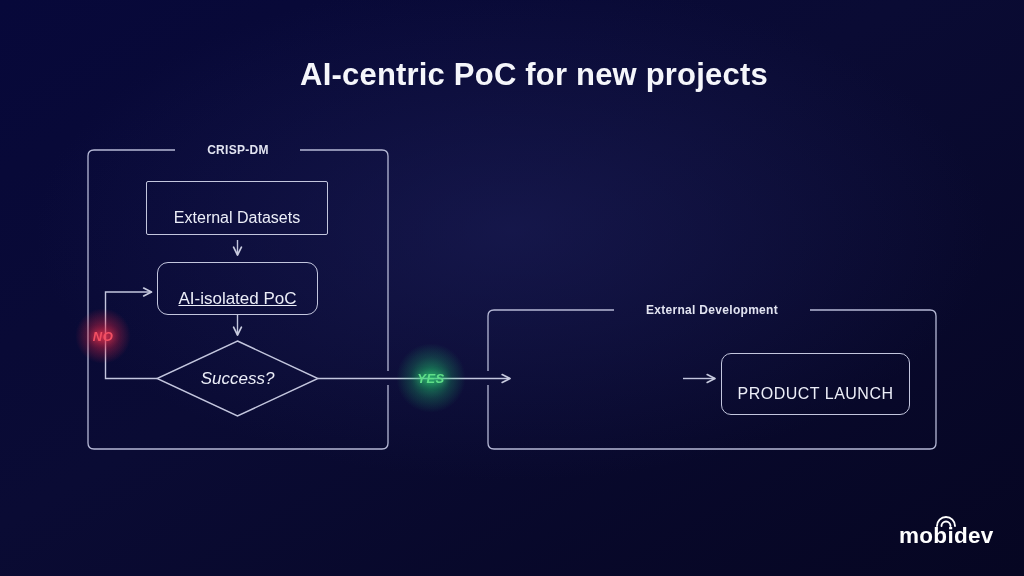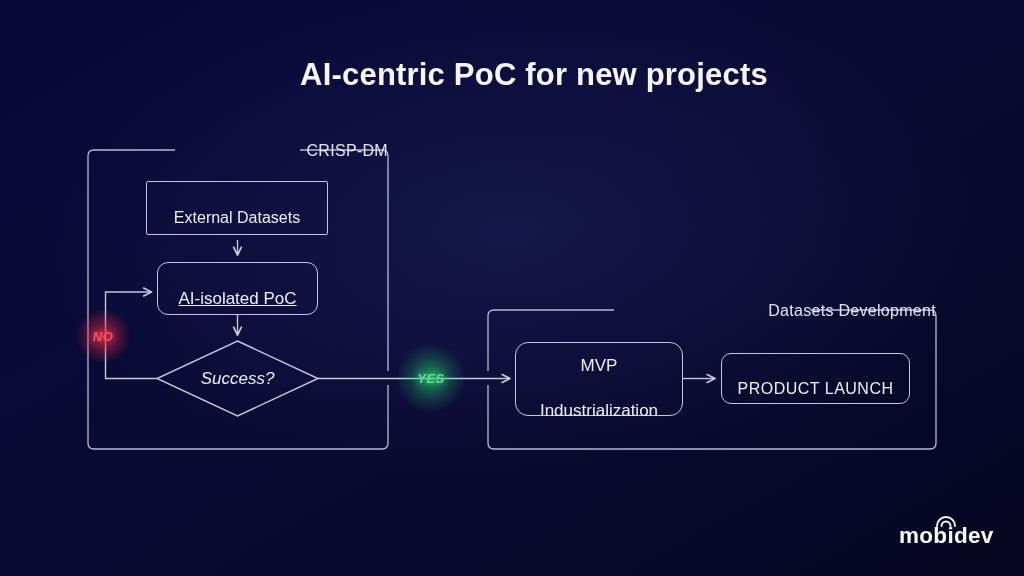--- a/index.html
+++ b/index.html
@@ -16,21 +16,21 @@
   .title{
     position:absolute;left:0;top:57px;width:1000px;
     margin:0;text-align:center;
     font-size:31px;font-weight:bold;color:#f5f6fb;
     letter-spacing:0.2px;
     padding-left:34px;
   }
   .diagram-lines{position:absolute;left:0;top:0;}
   .group-label{
     position:absolute;height:17px;line-height:17px;
-    text-align:right;font-size:16px;color:#e2e4f1;letter-spacing:0.3px;
+    text-align:center;font-size:12px;color:#e2e4f1;letter-spacing:0.3px;font-weight:bold;
   }
   .node{
     position:absolute;
     border:1.4px solid #c3c6de;
     display:flex;flex-direction:column;align-items:center;justify-content:center;
     box-sizing:border-box;
     color:#eceef8;text-align:center;
   }
   .node-label{display:block;margin-top:20px;}
   .diamond-label{
@@ -89,38 +89,34 @@
     <g fill="none" stroke="#c3c6de" stroke-width="1.4">
       <path d="M 237.5,240 V 255" marker-end="url(#ah)"></path>
       <path d="M 237.5,315 V 335" marker-end="url(#ah)"></path>
       <path d="M 318,378.5 H 510" marker-end="url(#ah)"></path>
       <path d="M 683,378.5 H 715" marker-end="url(#ah)"></path>
       <path d="M 157,378.5 H 105.5 V 292 H 151.5" marker-end="url(#ah)"></path>
     </g>
   </svg>
 
   <div class="group-label" style="left:88px;top:142px;width:300px;">CRISP-DM</div>
-  <div class="group-label" style="left:488px;top:302px;width:448px;">Datasets Development</div>
+  <div class="group-label" style="left:488px;top:302px;width:448px;">External Development</div>
 
   <div class="node" style="left:146px;top:181px;width:182px;height:54px;border-radius:2px;font-size:16px;">
     <span class="node-label">External Datasets</span>
   </div>
 
   <div class="node" style="left:157px;top:262px;width:161px;height:53px;border-radius:11px;font-size:17px;text-decoration:underline;">
     <span class="node-label">AI-isolated PoC</span>
   </div>
 
   <div class="diamond-label">Success?</div>
 
-  <div class="node" style="left:515px;top:342px;width:168px;height:74px;border-radius:13px;font-size:17px;line-height:1.45;">
-    <span class="node-label">MVP</span>
-    <span class="node-label">Industrialization</span>
-  </div>
 
-  <div class="node" style="left:721px;top:353px;width:189px;height:51px;border-radius:10px;font-size:16px;letter-spacing:0.5px;">
+  <div class="node" style="left:721px;top:353px;width:189px;height:62px;border-radius:10px;font-size:16px;letter-spacing:0.5px;">
     <span class="node-label">PRODUCT LAUNCH</span>
   </div>
 
   <div class="glow glow-red"></div>
   <div class="edge-label no">NO</div>
 
   <div class="glow glow-green"></div>
   <div class="edge-label yes">YES</div>
 
   <div class="logo">

